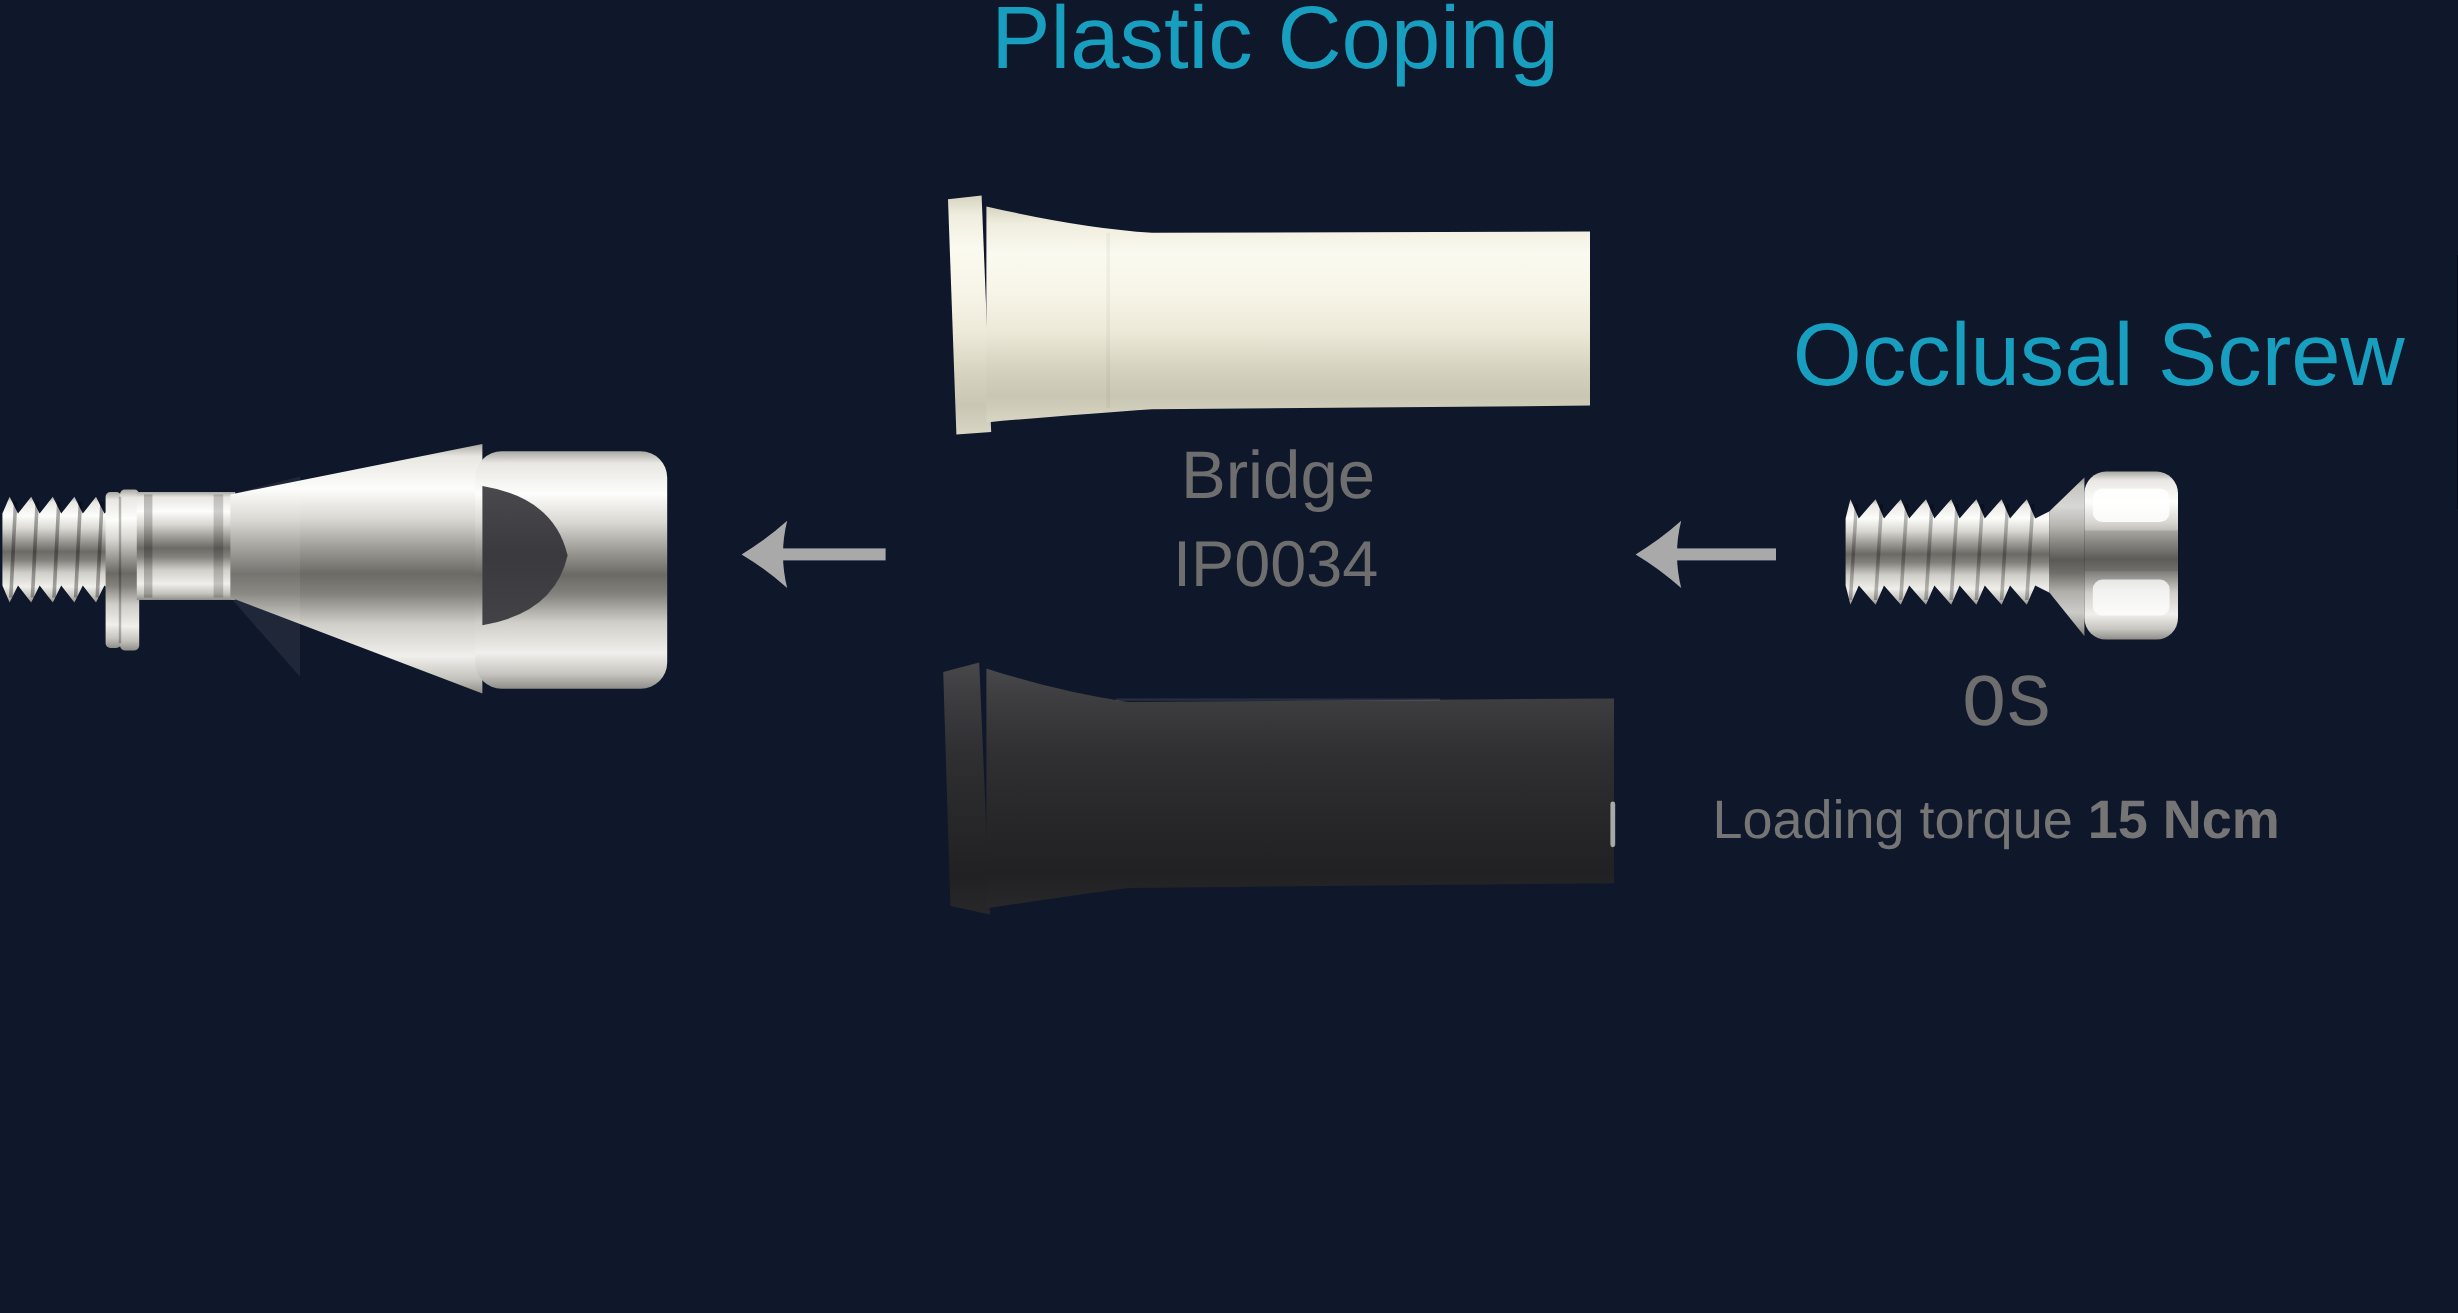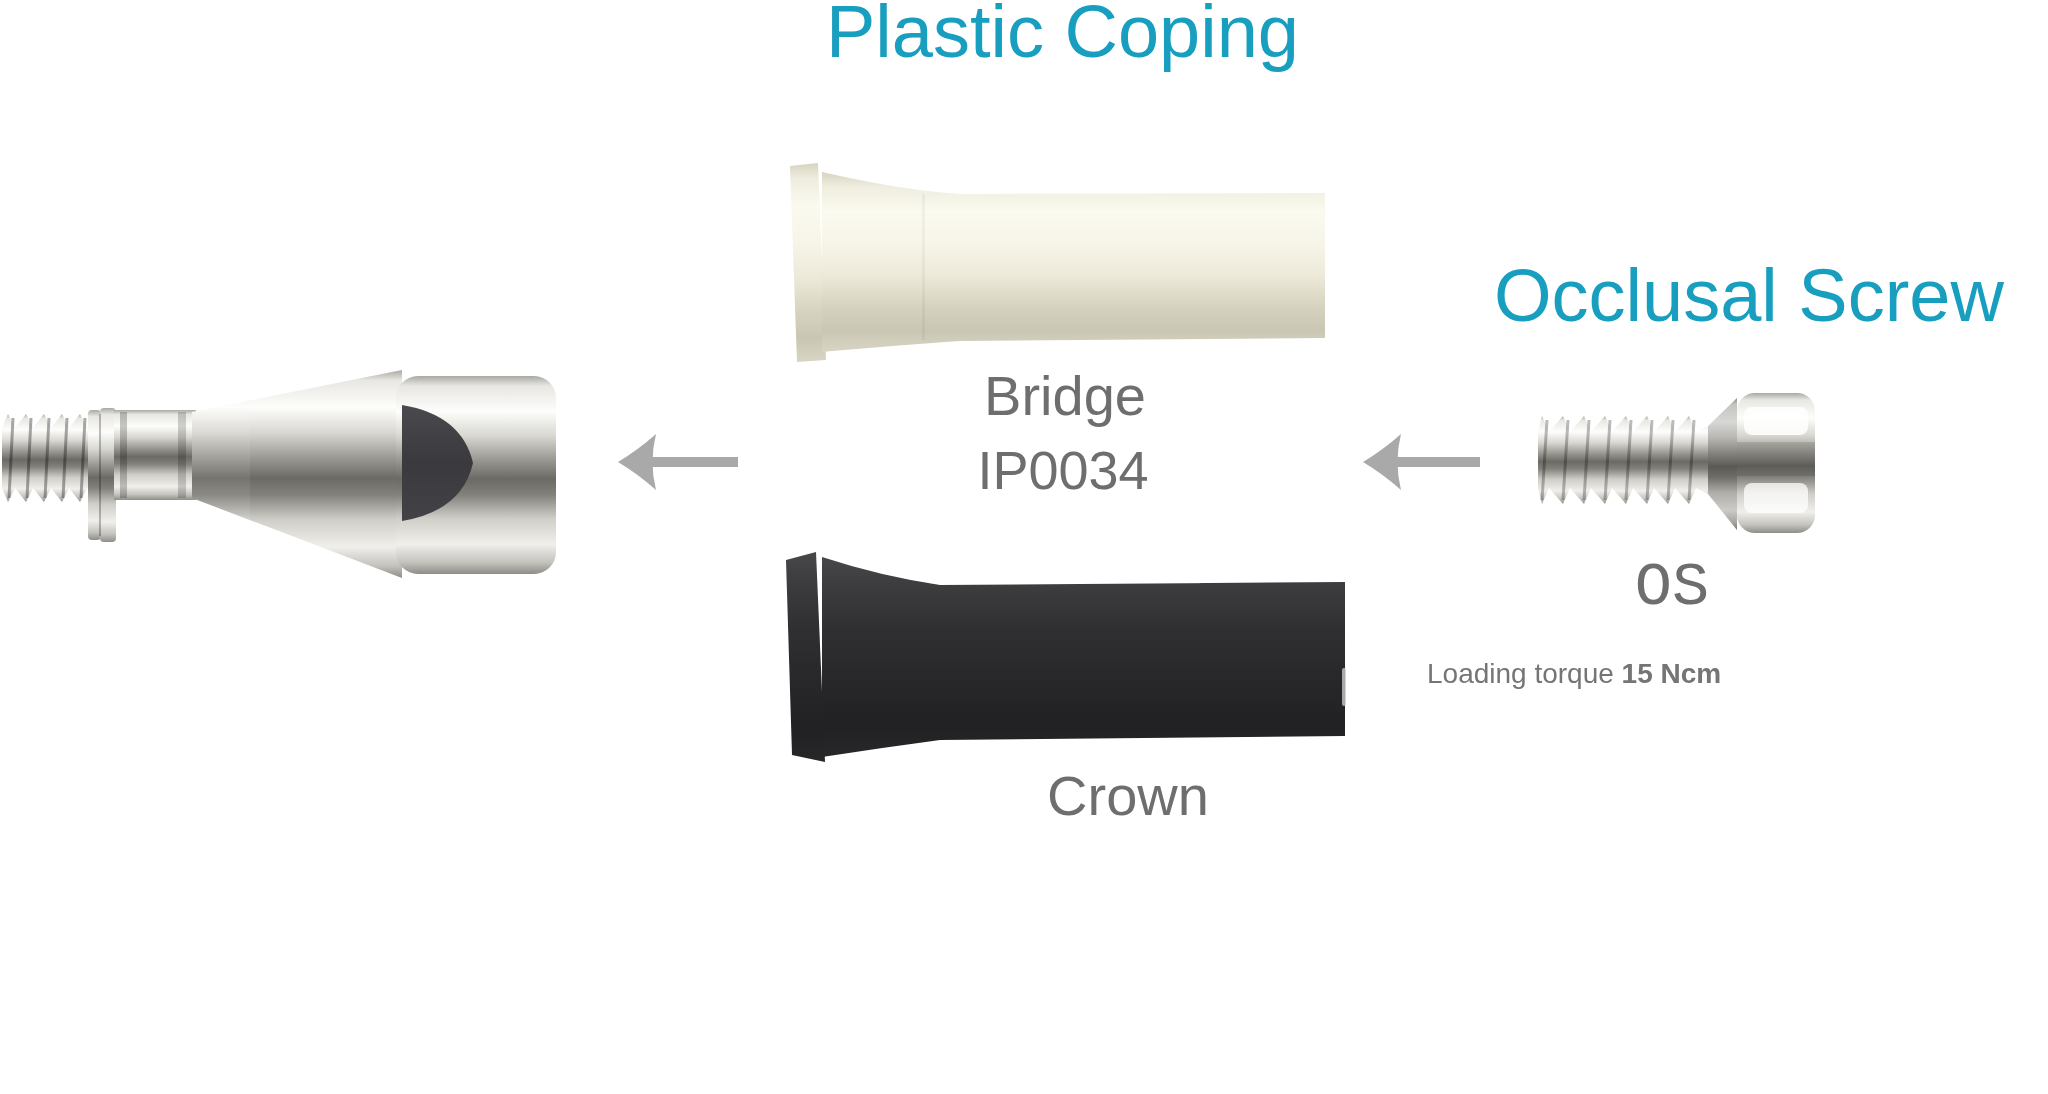--- a/index.html
+++ b/index.html
@@ -1,26 +1,26 @@
 <!DOCTYPE html>
 <html><head>
 <meta charset="utf-8">
 <style>
   html,body{margin:0;padding:0;background:#000;}
   .canvas{
-    position:relative;width:2048px;height:1094px;background:#ffffff;
+    position:relative;width:2048px;height:1094px;background:#0f172a;
     overflow:hidden;font-family:"Liberation Sans", sans-serif;
   }
   .abs{position:absolute;}
   .label{line-height:1;text-align:center;}
   .accent{color:#189EBE;font-size:74px;font-weight:400;letter-spacing:0px;}
   .gray-lg{color:#6e6e6e;font-size:56px;}
   .gray-md{color:#6e6e6e;font-size:54px;}
   .gray-os{color:#6e6e6e;font-size:62px;font-family:Liberation Mono, monospace;}
-  .torque{color:#757575;font-size:28px;white-space:nowrap;text-align:center;}
+  .torque{color:#757575;font-size:45px;white-space:nowrap;text-align:center;}
   .torque .bold{font-weight:bold;}
   .pre{white-space:pre;}
 </style>
 </head>
 <body>
 
 <div class="canvas">
 
   <div class="abs label accent" style="left:790px;top:-5px;width:545px;">Plastic Coping</div>
 
@@ -139,21 +139,20 @@
   </svg>
 
   <svg class="abs" style="left:1355px;top:424px;" width="132" height="76" viewBox="0 0 132 76">
     <path d="M8,38 Q28,26 46,10 Q39,38 46,66 Q28,50 8,38 Z" fill="#a9a9a9"></path>
     <rect x="40" y="33" width="85" height="10" fill="#a9a9a9"></rect>
   </svg>
 
   <div class="abs label gray-lg" style="left:915px;top:368px;width:300px;">Bridge</div>
   <div class="abs label gray-md" style="left:913px;top:443px;width:300px;">IP0034</div>
 
-  <div class="abs label gray-lg" style="left:978px;top:768px;width:300px;">Crown</div>
 
   <div class="abs label gray-os" style="left:1597px;top:557px;width:150px;">OS</div>
 
   <div class="abs label torque" style="left:1427px;top:660px;">
     <span class="pre">Loading torque </span><span class="bold">15 Ncm</span>
   </div>
 
 </div>
 
 </body></html>

